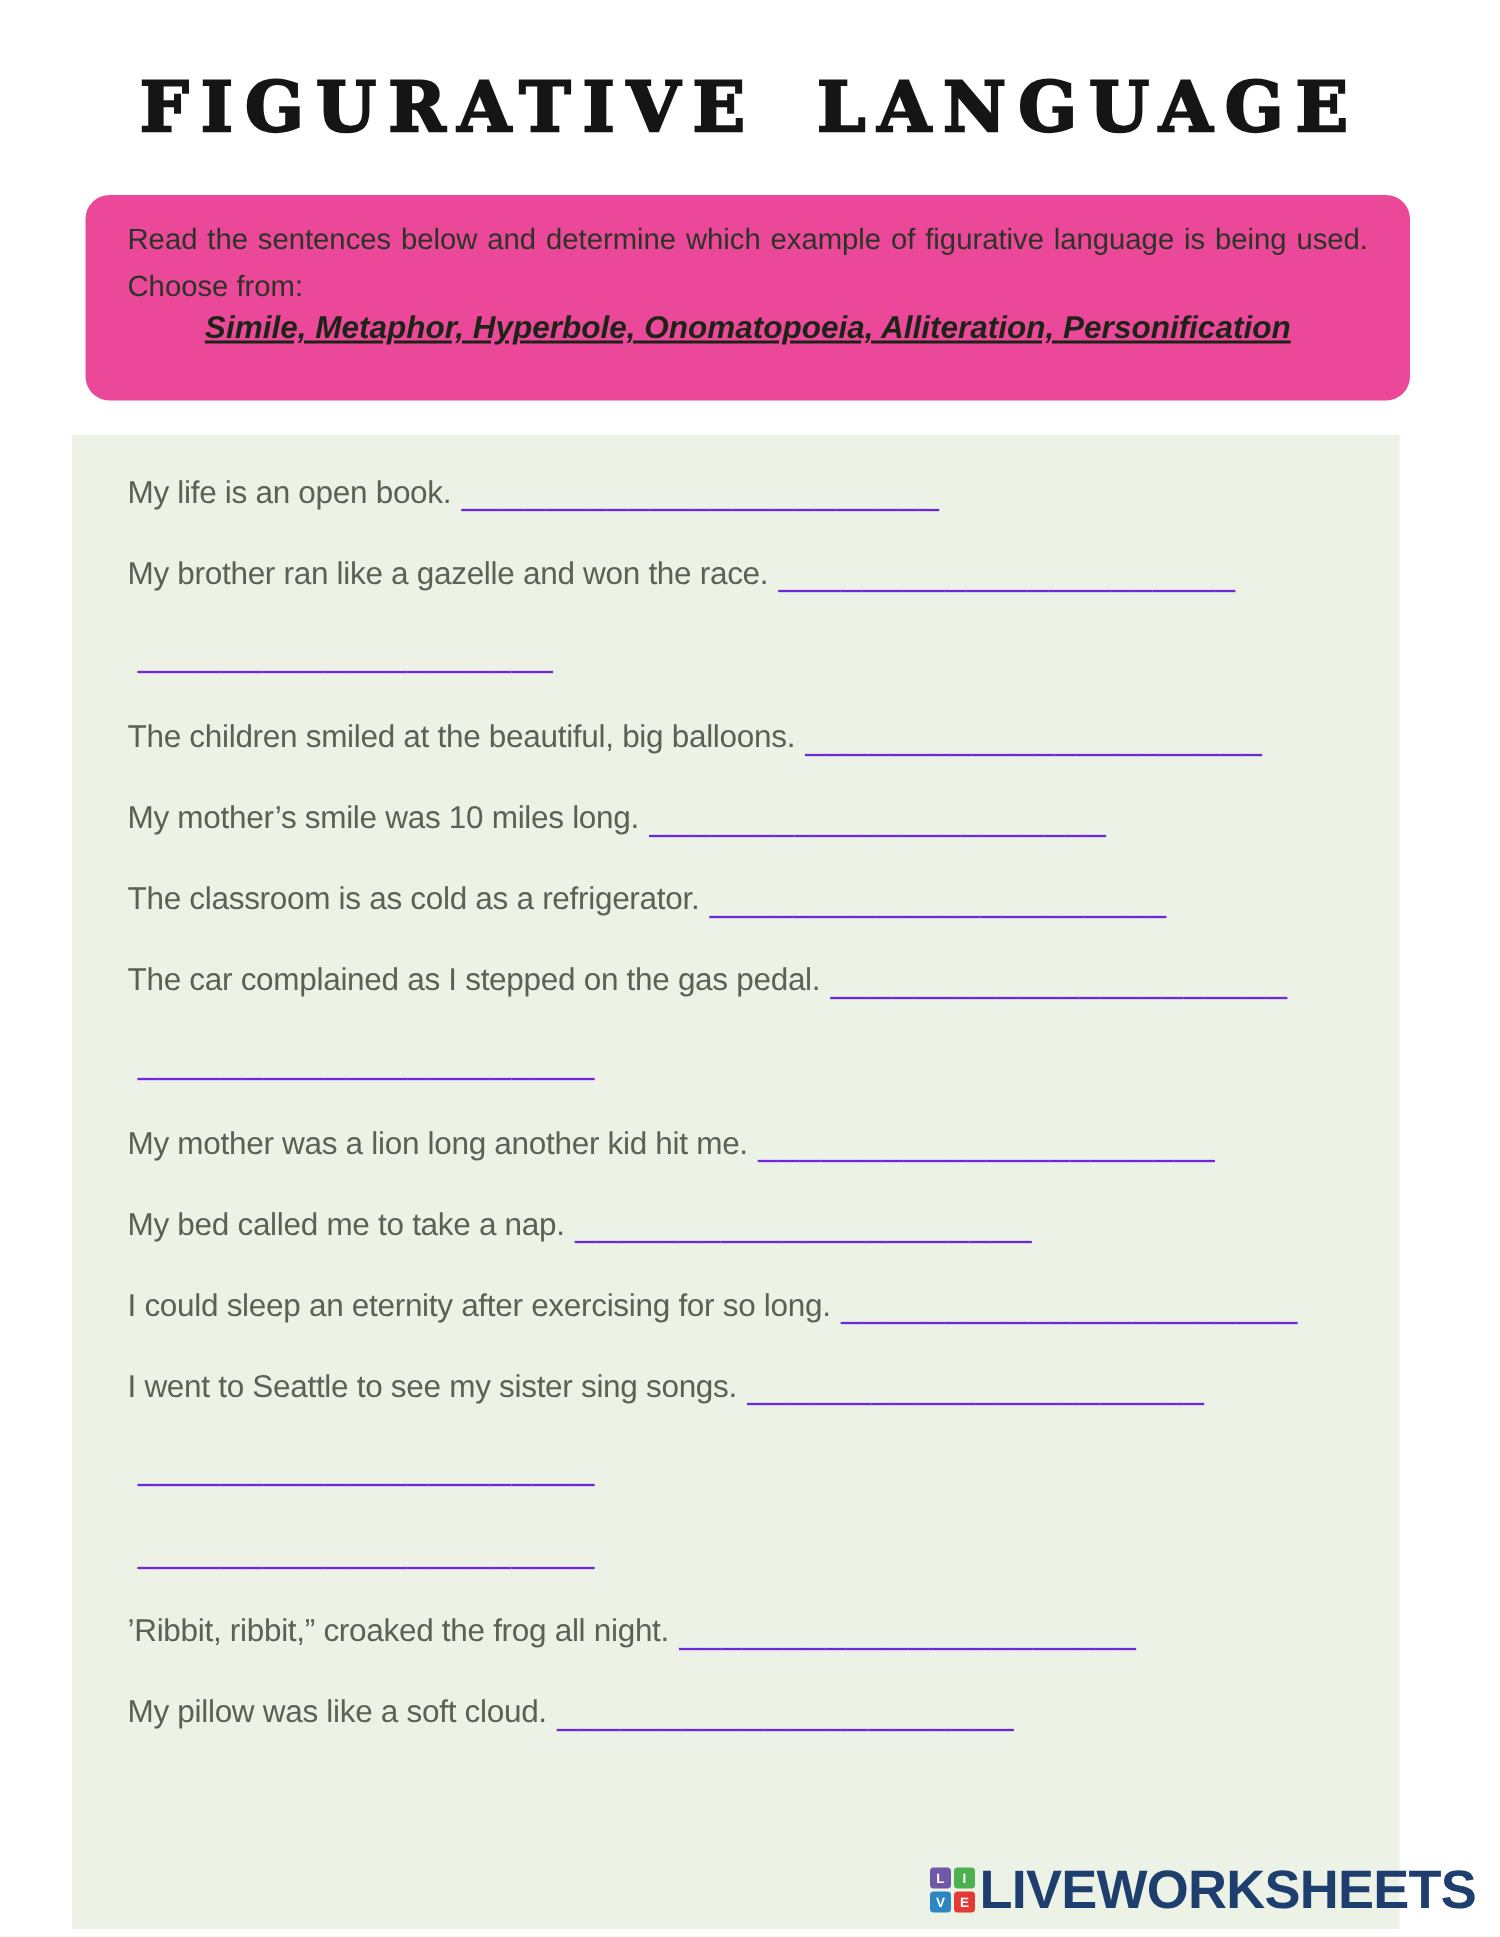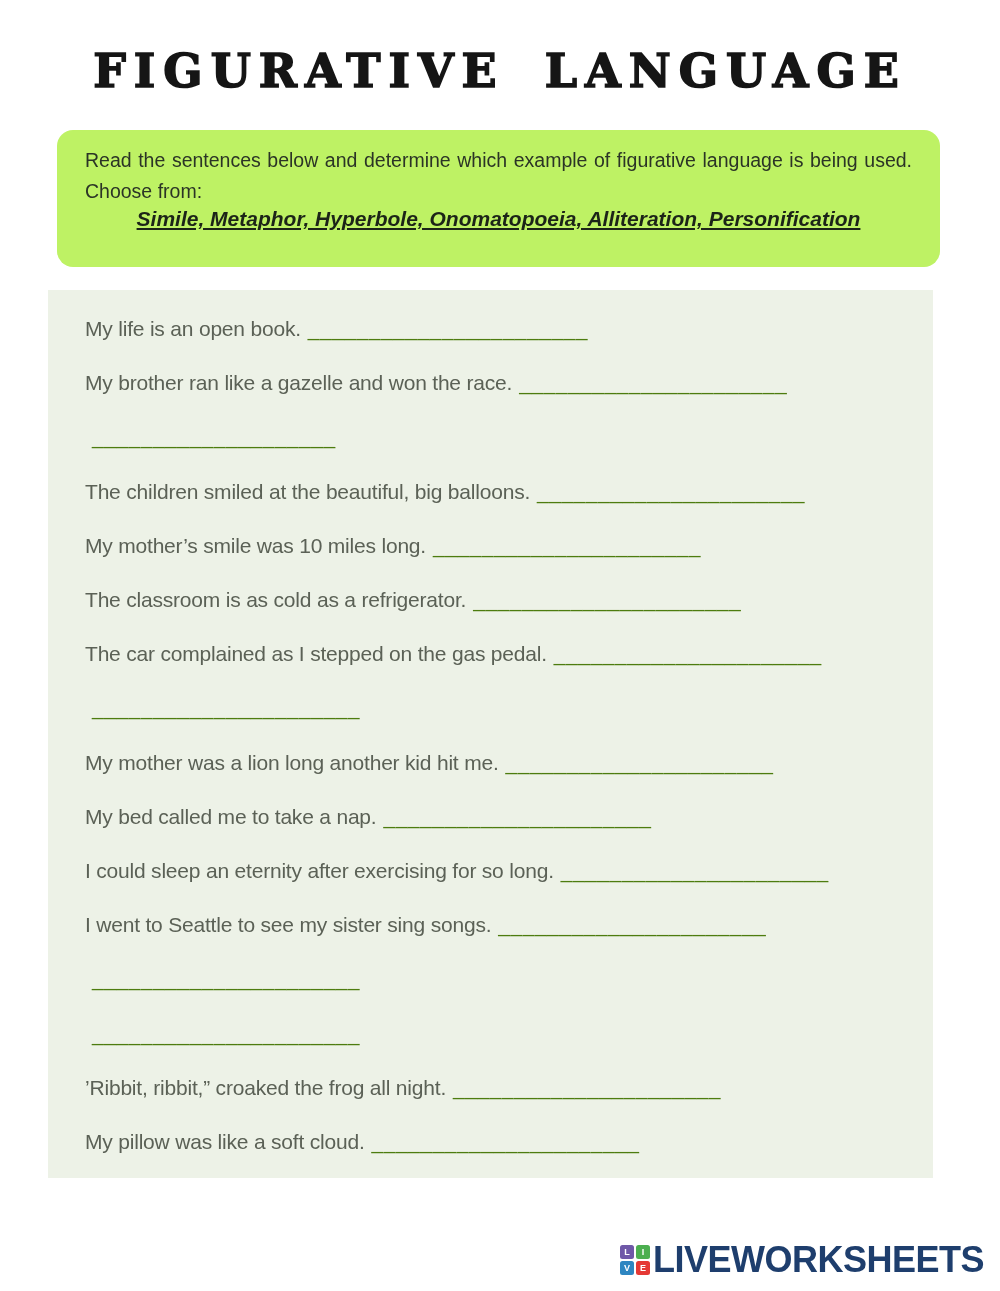--- a/index.html
+++ b/index.html
@@ -23,21 +23,21 @@
     word-spacing:16px;
     color:#151515;
     -webkit-text-stroke:1.6px #151515;
   }
 
   
   .instruction-box {
     position:absolute;
     left:57px; top:130px;
     width:883px; height:137px;
-    background:#bef264;
+    background:#ec4899;
     border-radius:16px;
     padding:15px 28px 0 28px;
   }
   .instruction-text {
     font-size:19.5px;
     line-height:31px;
     color:#2b3426;
     text-align:justify;
   }
   .instruction-options {
@@ -46,38 +46,38 @@
     font-weight:bold;
     font-style:italic;
     text-decoration:underline;
     color:#1c2418;
   }
 
   
   .content-box {
     position:absolute;
     left:48px; top:290px;
-    width:885px; height:888px;
+    width:885px; height:996px;
     background:#edf2e7;
     padding:12px 0 0 37px;
   }
   .sentence-row {
     height:54.2px;
     display:flex;
     align-items:center;
     white-space:nowrap;
   }
   .sentence-text {
     font-size:21px;
     color:#5b6156;
     letter-spacing:-0.2px;
   }
   .answer-blank {
-    font-size:21px;
-    color:#4d7c0f;
+    font-size:24px;
+    color:#6d28d9;
     margin-left:7px;
     letter-spacing:0.5px;
   }
 
   
   .footer-logo {
     position:absolute;
     right:16px; bottom:10px;
     display:flex;
     align-items:center;

